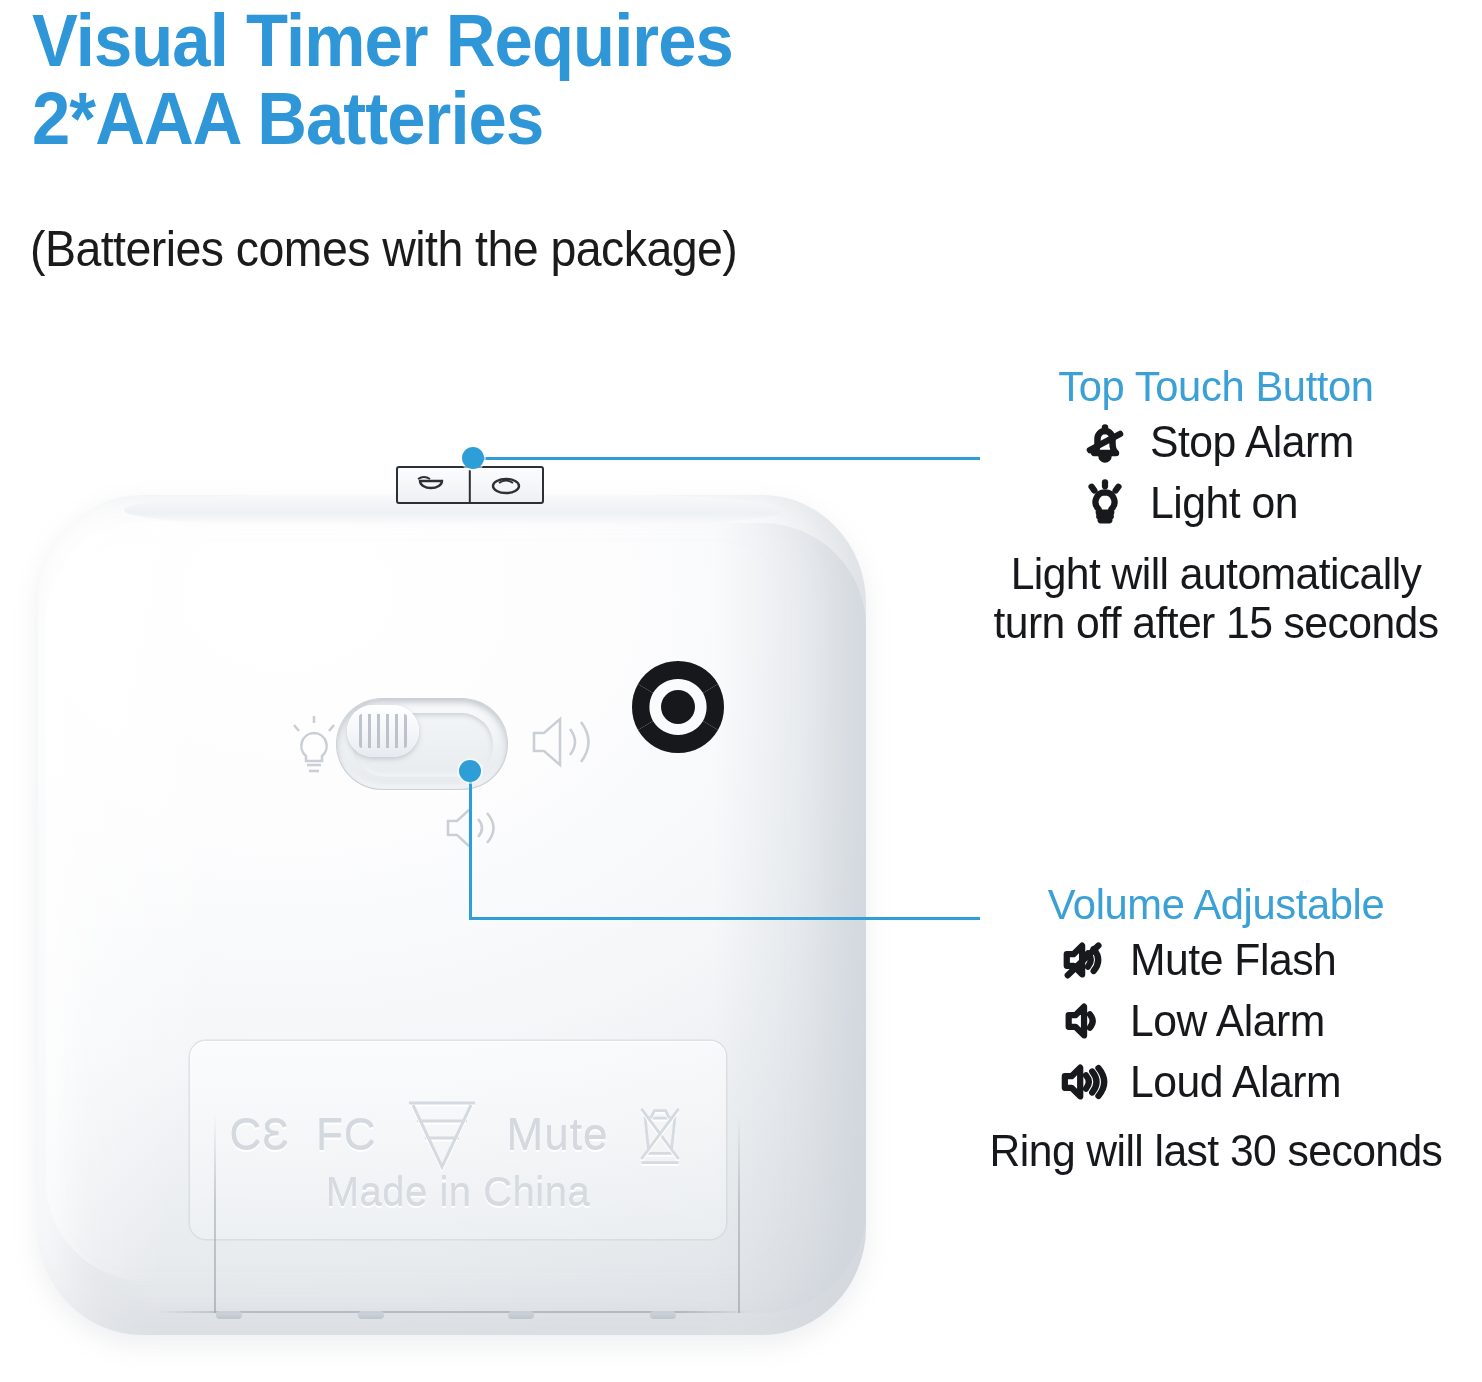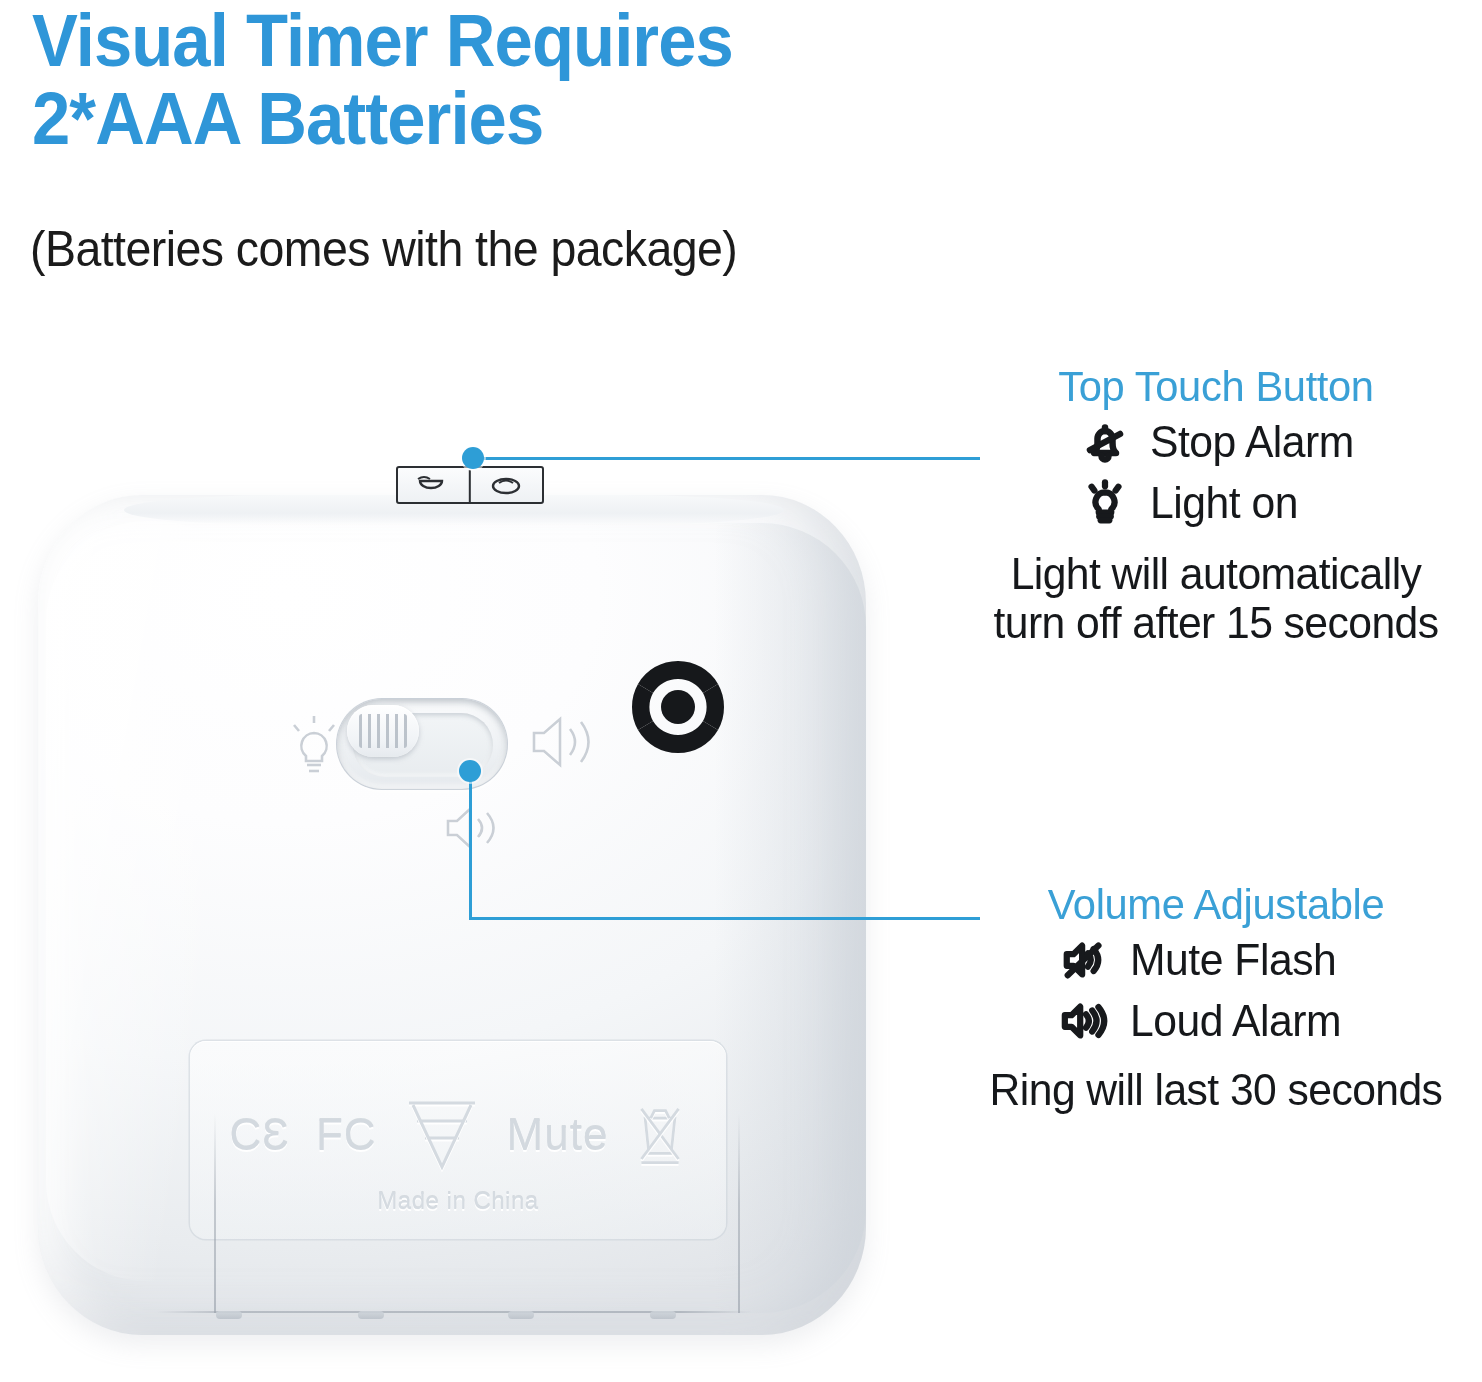--- a/index.html
+++ b/index.html
@@ -150,21 +150,21 @@
     position:absolute; left:0; right:0; top:46px; height:96px;
     display:flex; align-items:center; justify-content:center; gap:26px;
   }
   .cert-text{
     font-size:44px; color:#d3d9df; font-weight:normal;
     text-shadow:0 2px 0 rgba(255,255,255,0.95), 0 -1px 0 rgba(186,194,202,0.55);
     letter-spacing:1px;
   }
   .cert-made{
     position:absolute; left:0; right:0; bottom:24px; text-align:center;
-    font-size:24px; color:#d5dbe1;
+    font-size:40px; color:#d5dbe1;
     text-shadow:0 2px 0 rgba(255,255,255,0.95), 0 -1px 0 rgba(186,194,202,0.5);
     letter-spacing:0.5px;
   }
   .cert-svg svg path, .cert-svg svg line, .cert-svg svg polyline, .cert-svg svg rect, .cert-svg svg circle{
     stroke:#d4dae0; stroke-width:3; fill:none;
     filter:drop-shadow(0 2px 0 rgba(255,255,255,0.95));
   }
 
   
   .callout-line{ position:absolute; background:#2e9ed6; }
@@ -363,20 +363,29 @@
         <svg viewBox="0 0 100 100" width="54" height="48">
           <path d="M12 38 h14 L44 20 v60 L26 62 H12 z"></path>
           <path d="M56 36 q12 14 0 28"></path>
           <path d="M68 27 q19 23 0 46"></path>
           <line x1="14" y1="82" x2="78" y2="20"></line>
         </svg>
       </span>
       <span class="opt-txt">Mute Flash</span>
     </div>
 
+    <div class="opt-row">
+      <span class="opt-ico">
+        <svg viewBox="0 0 100 100" width="50" height="48">
+          <path d="M16 38 h14 L48 20 v60 L30 62 H16 z"></path>
+          <path d="M60 36 q12 14 0 28"></path>
+        </svg>
+      </span>
+      <span class="opt-txt">Low Alarm</span>
+    </div>
 
     <div class="opt-row">
       <span class="opt-ico">
         <svg viewBox="0 0 100 100" width="56" height="48">
           <path d="M8 38 h14 L40 20 v60 L22 62 H8 z"></path>
           <path d="M52 36 q12 14 0 28"></path>
           <path d="M65 28 q18 22 0 44"></path>
           <path d="M78 21 q24 29 0 58"></path>
         </svg>
       </span>

